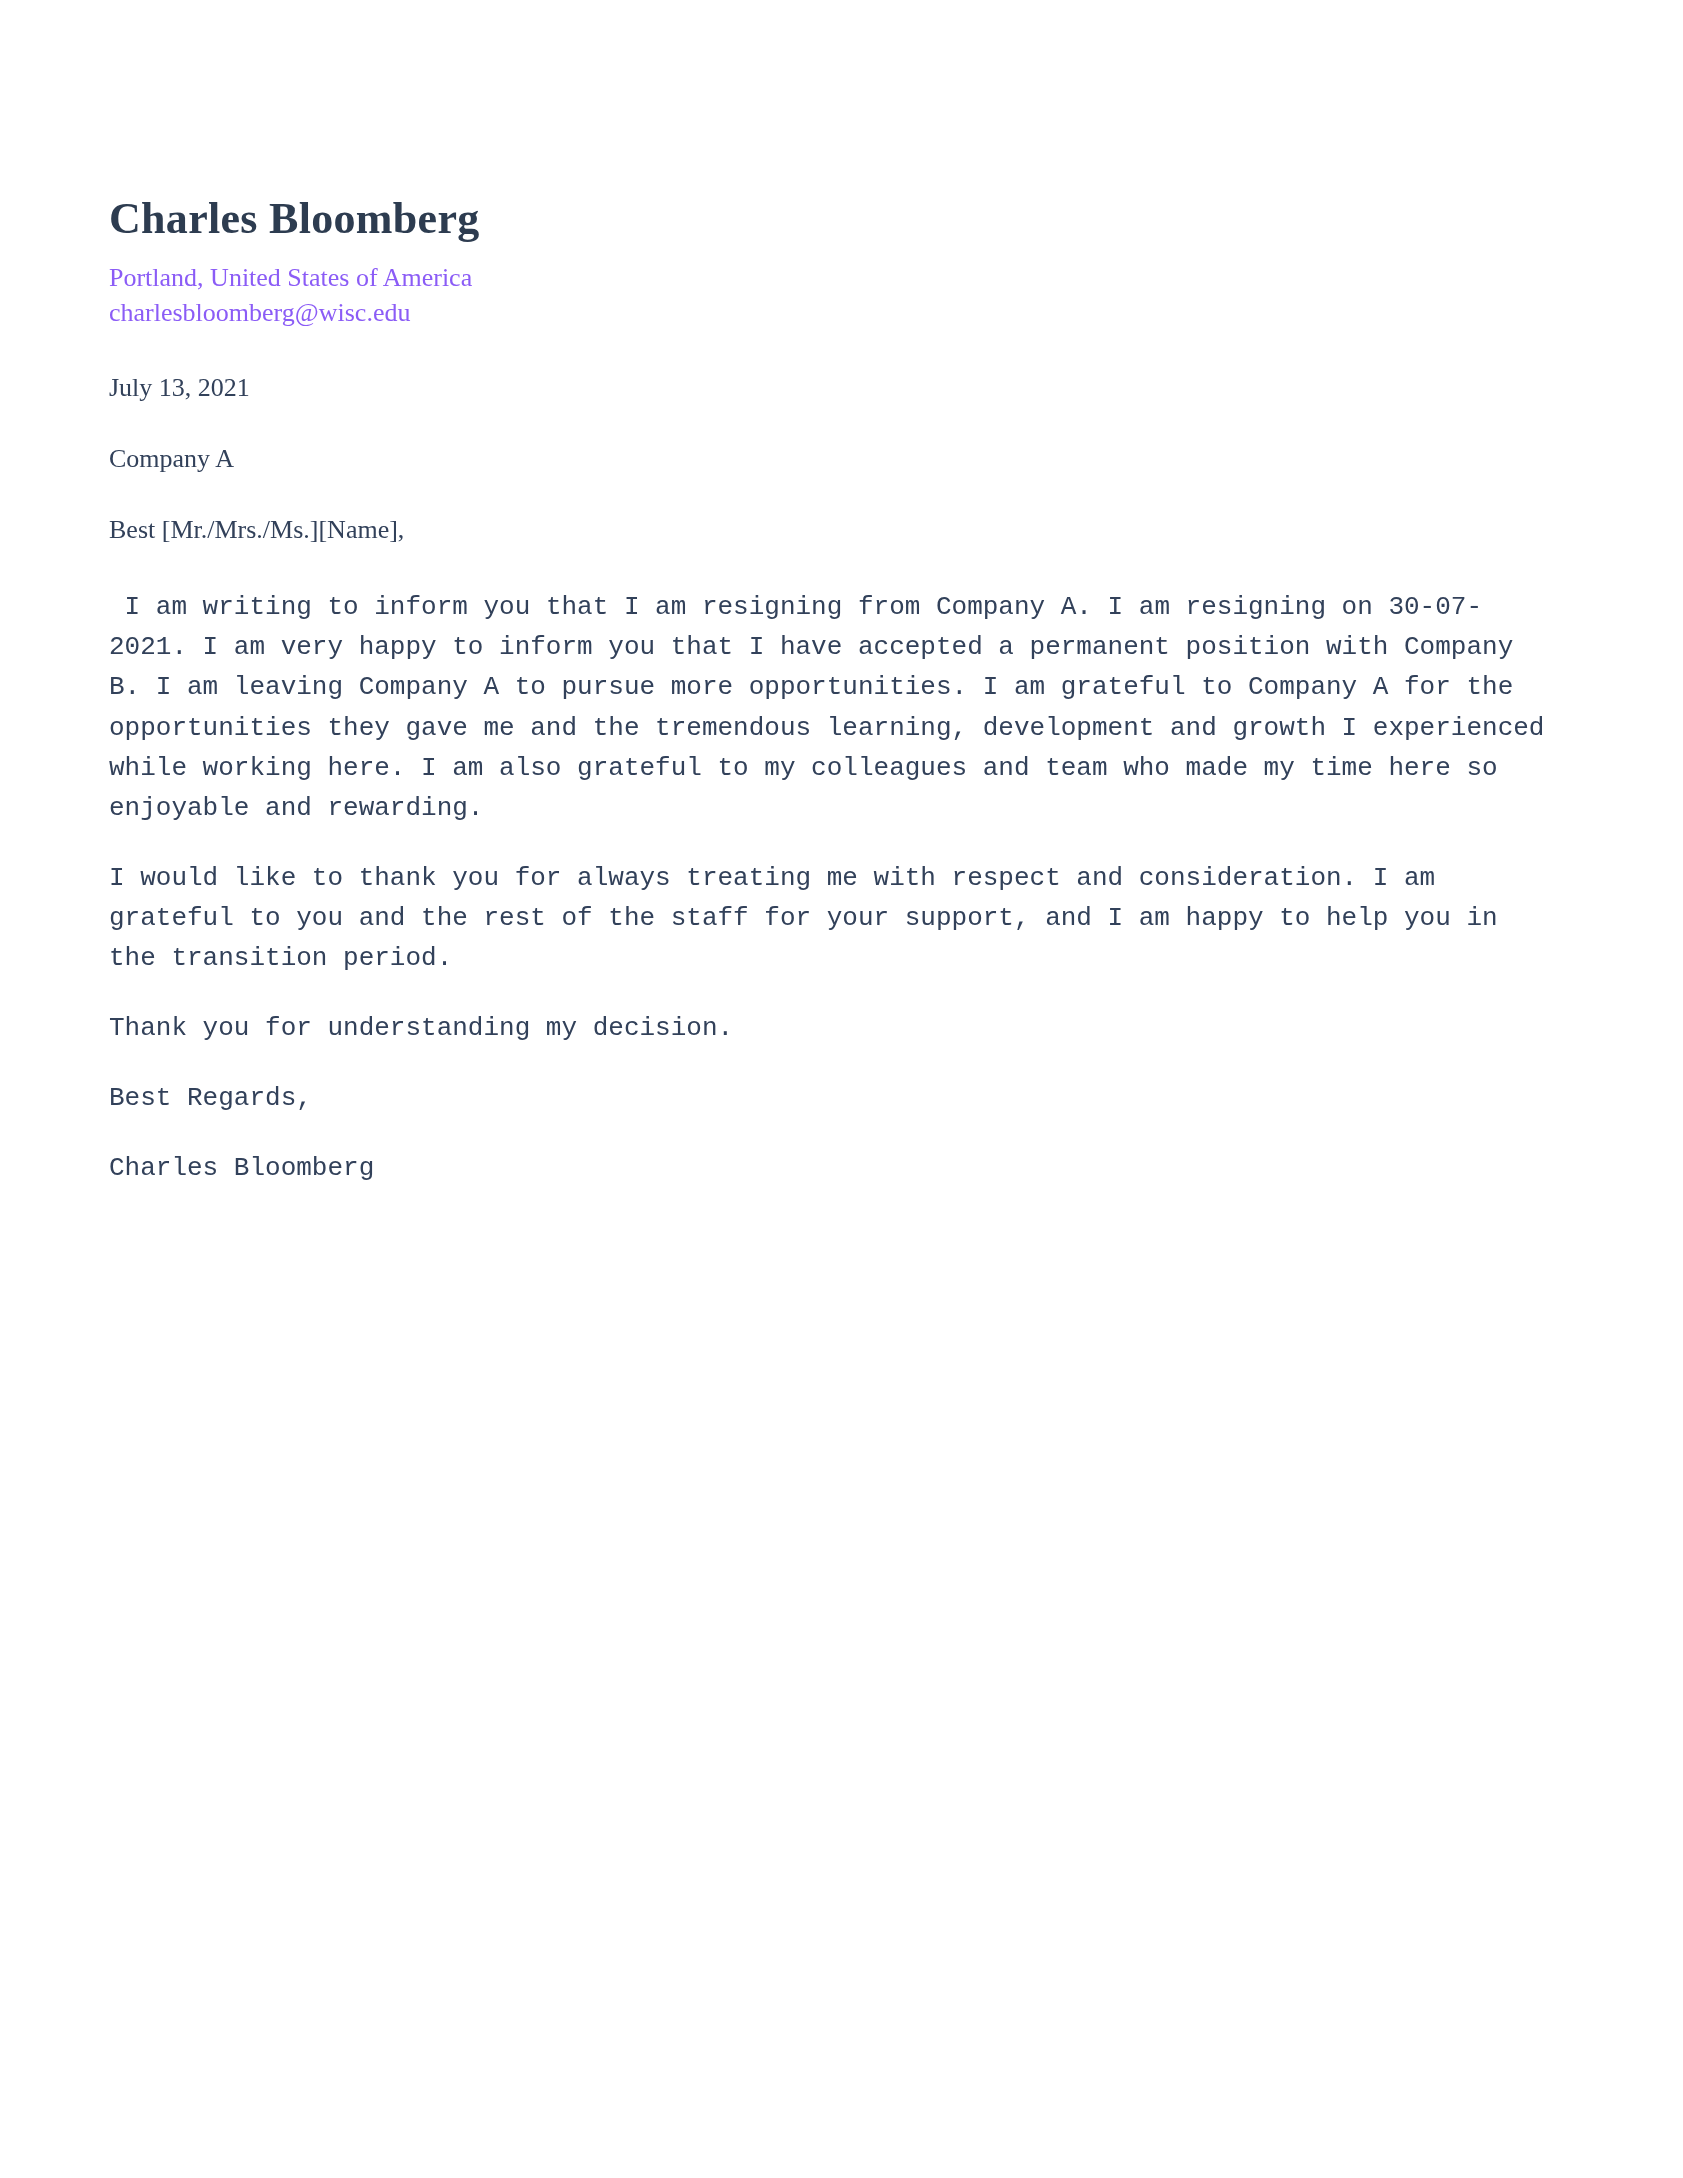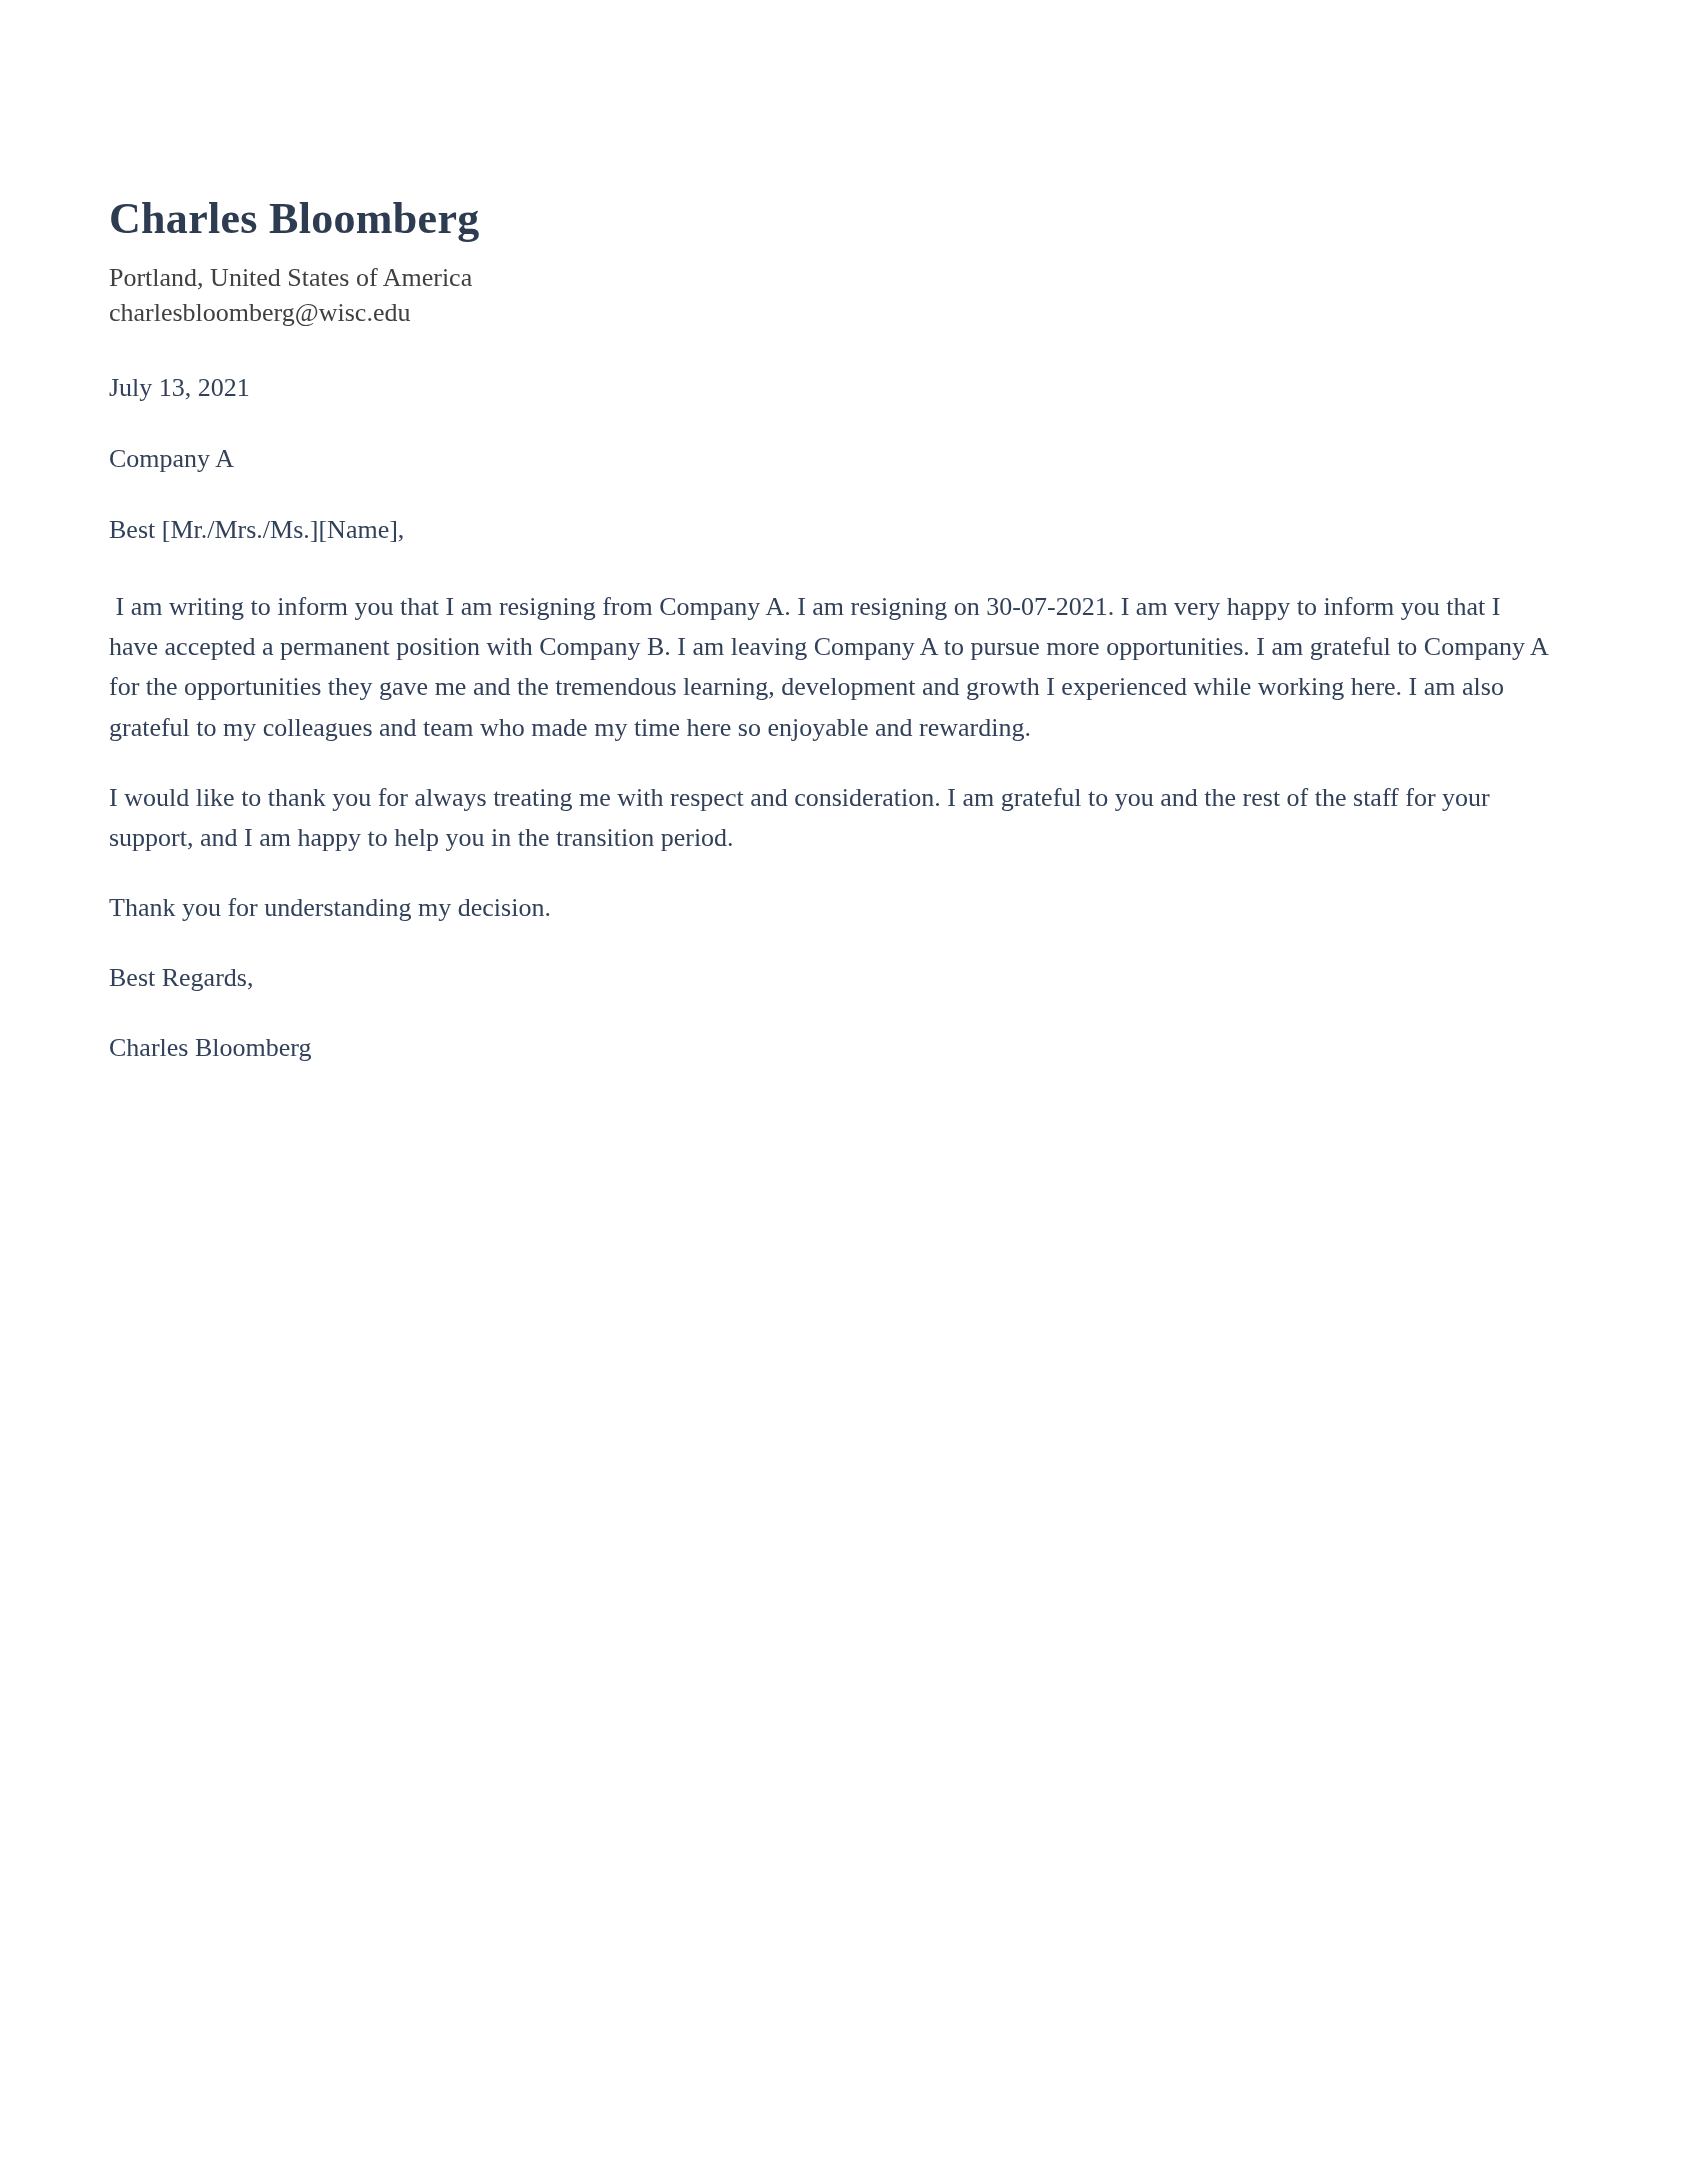--- a/index.html
+++ b/index.html
@@ -37,40 +37,41 @@
     margin: 0 0 18px 0;
   }
 
   .contact-block {
     margin: 0 0 0 0;
   }
 
   .contact-line {
     font-size: 26px;
     line-height: 1.34;
-    color: #404040;
+    color: #8b5cf6;
     margin: 0;
     white-space: pre-wrap;
   }
 
   .meta-line {
     font-size: 26px;
     line-height: 1.34;
     color: #32415a;
     margin: 0;
     white-space: pre-wrap;
   }
 
   .body-par {
     font-size: 26px;
     line-height: 1.54;
     color: #32415a;
     margin: 0;
     text-align: left;
     white-space: pre-wrap;
+    font-family: Liberation Mono, monospace;
   }
 
   .gap-36 { height: 36px; }
   .gap-40 { height: 40px; }
   .gap-30 { height: 30px; }
 </style>
 </head>
 <body>
 
 <div class="page">

